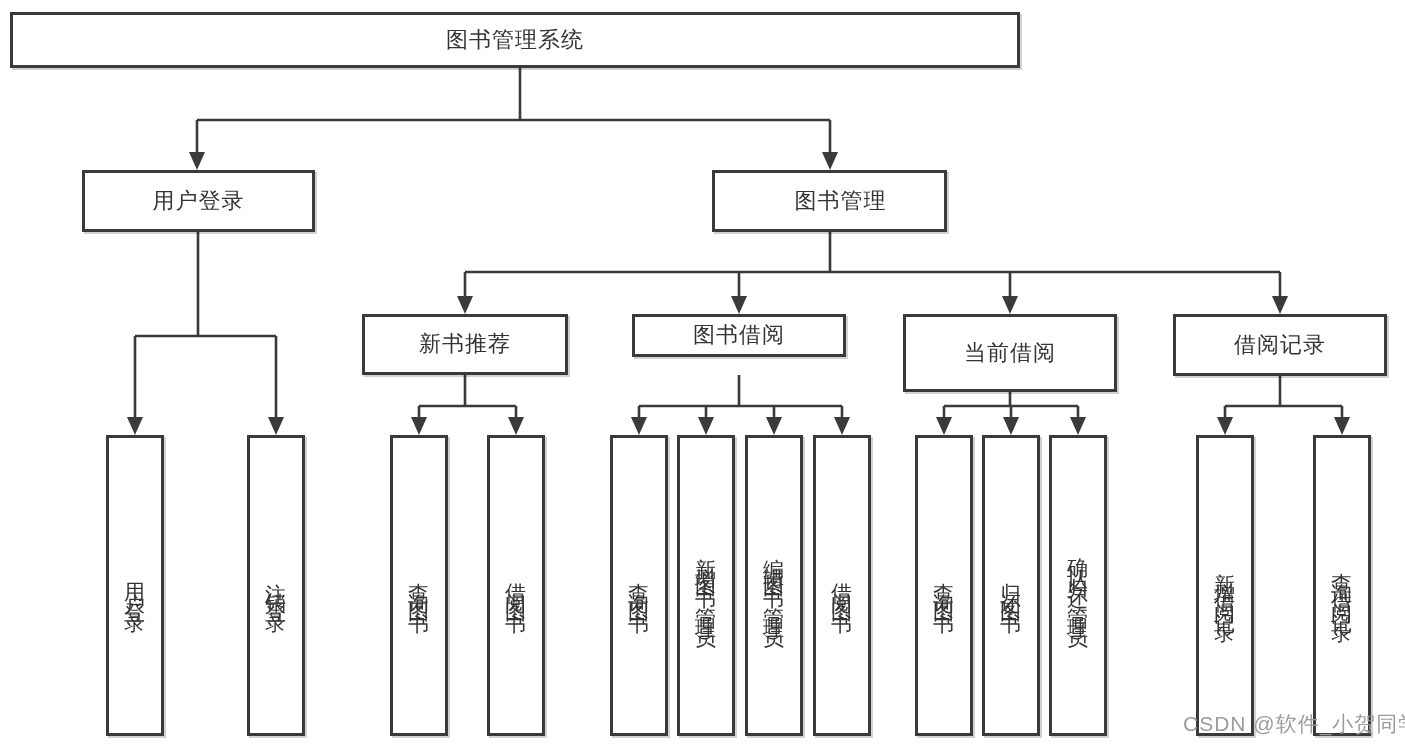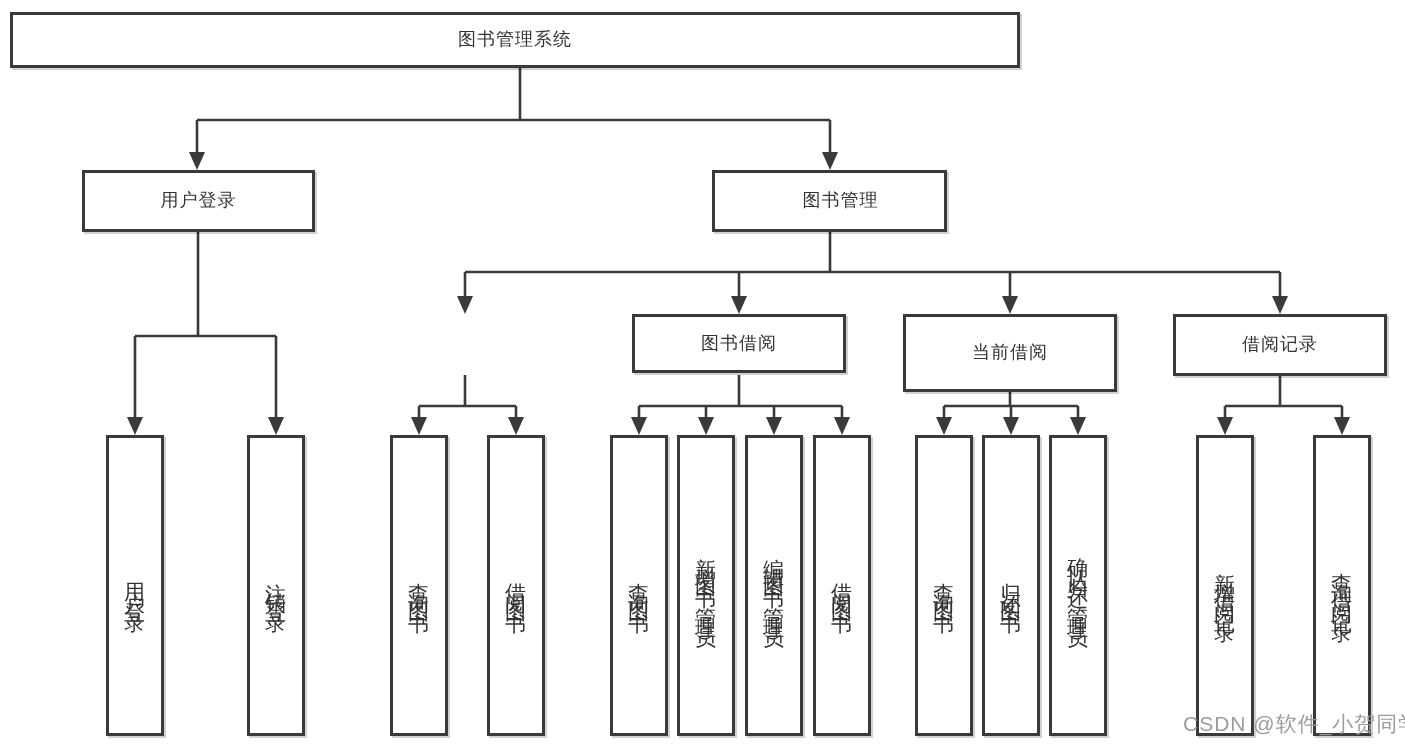--- a/index.html
+++ b/index.html
@@ -5,21 +5,21 @@
   html,body{margin:0;padding:0;background:#fff;}
   .stage{
     position:relative;width:1405px;height:747px;background:#ffffff;overflow:hidden;
     font-family:"Liberation Sans","DejaVu Sans",sans-serif;color:#333333;
   }
   .connectors{position:absolute;left:0;top:0;width:1405px;height:747px;}
   .box{
     position:absolute;box-sizing:border-box;background:#ffffff;
     border:3px solid #3a3a3a;box-shadow:2px 2px 0 rgba(0,0,0,0.18);
     display:flex;align-items:center;justify-content:center;
-    font-size:18px;letter-spacing:1px;text-align:center;line-height:1.2;
+    font-size:22px;letter-spacing:1px;text-align:center;line-height:1.2;
   }
   .vbox{
     writing-mode:vertical-rl;text-orientation:mixed;
     font-size:21px;letter-spacing:10px;
   }
   .watermark{
     position:absolute;left:1183px;top:710px;width:222px;
     font-size:21px;color:#9c9c9c;letter-spacing:1px;white-space:nowrap;
   }
 </style>
@@ -66,21 +66,22 @@
       <polygon points="1217,417 1233,417 1225,435"></polygon>
       <polygon points="1334,417 1350,417 1342,435"></polygon>
     </g>
   </svg>
 
   <div class="box" style="left:10px;top:12px;width:1010px;height:56px;">图书管理系统</div>
 
   <div class="box" style="left:82px;top:170px;width:233px;height:62px;">用户登录</div>
   <div class="box" style="left:712px;top:170px;width:235px;height:62px;padding-left:22px;">图书管理</div>
 
-  <div class="box" style="left:632px;top:314px;width:214px;height:59px;">图书借阅</div>
+  <div class="box" style="left:362px;top:314px;width:206px;height:61px;">新书推荐</div>
+  <div class="box" style="left:632px;top:314px;width:214px;height:43px;">图书借阅</div>
   <div class="box" style="left:903px;top:314px;width:214px;height:78px;">当前借阅</div>
   <div class="box" style="left:1173px;top:314px;width:214px;height:62px;">借阅记录</div>
 
   <div class="box vbox" style="left:106px;top:435px;width:58px;height:301px;">用户登录</div>
   <div class="box vbox" style="left:247px;top:435px;width:58px;height:301px;">注销登录</div>
 
   <div class="box vbox" style="left:390px;top:435px;width:58px;height:301px;">查询图书</div>
   <div class="box vbox" style="left:487px;top:435px;width:58px;height:301px;">借阅图书</div>
 
   <div class="box vbox" style="left:610px;top:435px;width:58px;height:301px;">查询图书</div>

